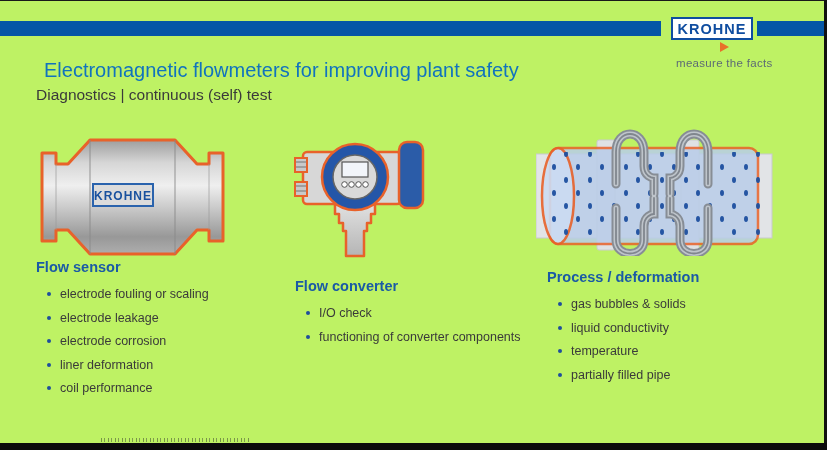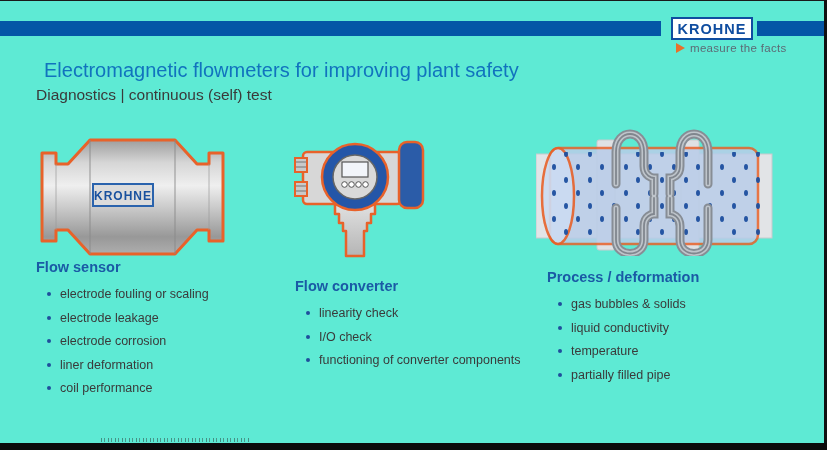--- a/index.html
+++ b/index.html
@@ -1,33 +1,33 @@
 <!DOCTYPE html>
 <html><head>
 <meta charset="utf-8">
 <style>
   html,body { margin:0; padding:0; background:#ffffff; }
   body { font-family:"Liberation Sans", sans-serif; }
   .slide {
-    position:relative; width:827px; height:450px; background:#5eead4; overflow:hidden;
+    position:relative; width:827px; height:450px; background:#bef264; overflow:hidden;
   }
   
   .frame-top    { position:absolute; left:0; top:0; width:827px; height:1px; background:#1a1a1a; }
   .frame-right  { position:absolute; right:0; top:0; width:3px; height:450px; background:#111; }
   .frame-bottom { position:absolute; left:0; bottom:0; width:827px; height:7px; background:#0b0b0b; }
 
   
   .bar-left  { position:absolute; left:0;   top:21px; width:661px; height:15px; background:#0456a6; }
   .bar-right { position:absolute; left:757px; top:21px; width:67px; height:15px; background:#0456a6; }
   .logo-box {
     position:absolute; left:671px; top:17px; width:82px; height:23px; box-sizing:border-box;
     background:#ffffff; border:2px solid #0f4da0; display:flex; align-items:center; justify-content:center;
   }
   .logo-text { color:#0f4da0; font-weight:bold; font-size:14.5px; letter-spacing:1px; }
-  .tagline { position:absolute; left:676px; top:42px; display:flex; align-items:center; gap:5px; }
+  .tagline { position:absolute; left:676px; top:42px; display:flex; align-items:center; gap:5px;flex-direction:column; }
   .tagline-arrow { width:0; height:0; border-left:9px solid #e8702a; border-top:5px solid transparent; border-bottom:5px solid transparent; }
   .tagline-text { font-size:11.5px; color:#5d6a75; letter-spacing:0.3px; }
 
   
   .page-title { position:absolute; left:44px; top:59px; font-size:20px; color:#1173be; }
   .page-subtitle { position:absolute; left:36px; top:86px; font-size:15.5px; color:#3a3a3a;text-align:right; }
 
   
   .fig { position:absolute; }
   .fig-sensor    { left:30px;  top:128px; }
@@ -176,21 +176,20 @@
       <li>electrode leakage</li>
       <li>electrode corrosion</li>
       <li>liner deformation</li>
       <li>coil performance</li>
     </ul>
   </div>
 
   <div class="col col2">
     <h3>Flow converter</h3>
     <ul>
-      <li>linearity check</li>
       <li>I/O check</li>
       <li>functioning of converter components</li>
     </ul>
   </div>
 
   <div class="col col3">
     <h3>Process / deformation</h3>
     <ul>
       <li>gas bubbles &amp; solids</li>
       <li>liquid conductivity</li>

